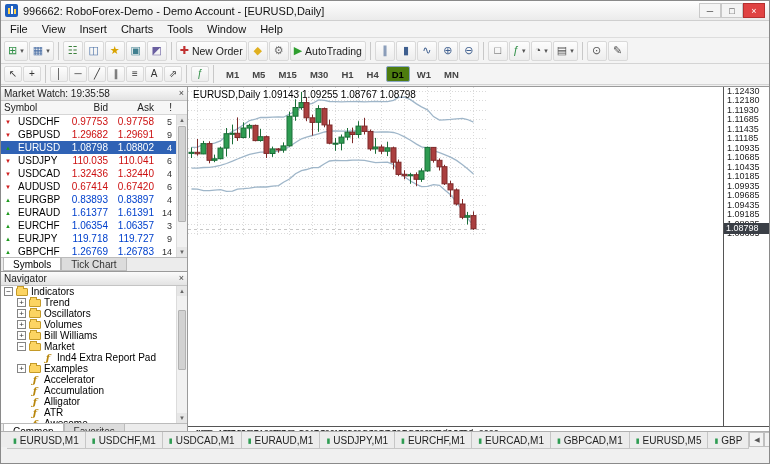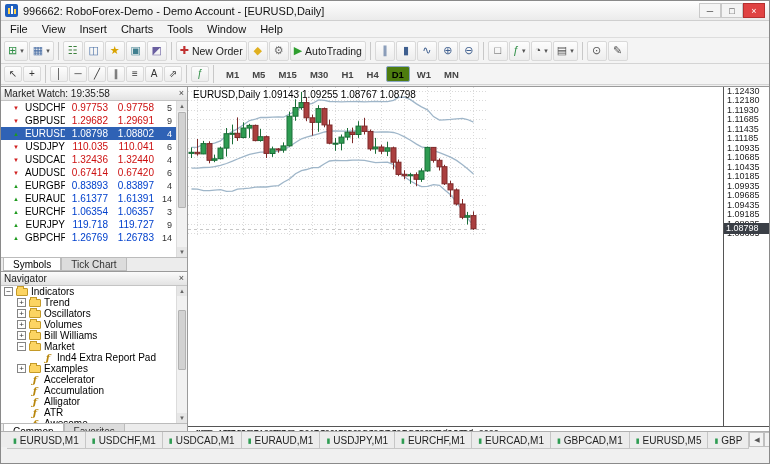--- a/index.html
+++ b/index.html
@@ -51,21 +51,21 @@
   .pclose { margin-left:auto; border:none; background:none; font-size:9px; color:#444; line-height:1;
             font-family:inherit; }
 
   
   .mwhead { flex:0 0 14px; display:grid; grid-template-columns:64px 46px 46px 18px; align-items:center;
             background:#f6f6f6; border-bottom:1px solid #d6d6d6; font-size:10px; color:#222; padding-right:11px; }
   .mwhead span { padding:0 3px; } .mwhead .hr { text-align:right; }
   .mwbody { position:relative; flex:1; overflow:hidden; }
   .mwrows { position:absolute; left:0; top:0; right:11px; }
   .mwrow { display:grid; grid-template-columns:64px 46px 46px 18px; height:13px; align-items:center; font-size:10px; }
-  .c-sym { display:flex; align-items:center; gap:6px; padding-left:12px; overflow:hidden; }
+  .c-sym { display:flex; align-items:center; gap:6px; padding-left:4px; overflow:hidden; }
   .dirico { font-size:6px; width:7px; line-height:1; }
   .dirico.up { color:#1e9a1e; } .dirico.down { color:#d02020; }
   .symname { color:#000; }
   .c-num { text-align:right; padding-right:3px; }
   .c-num.up { color:#0040cc; } .c-num.down { color:#cc1010; }
   .c-spr { text-align:right; padding-right:3px; font-size:9px; color:#333; }
   .mwrow.sel { background:#2f62b5; }
   .mwrow.sel .symname, .mwrow.sel .c-num, .mwrow.sel .c-spr { color:#fff; }
 
   
@@ -277,20 +277,26 @@
     </span>
 </div>
 
 <div id="main">
 
   <div class="panel" id="market-watch">
     <div class="ptitle">
       <span>Market Watch: 19:35:58</span>
       <button class="pclose">×</button>
     </div>
+    <div class="mwhead" id="mw-head">
+        <span>Symbol</span>
+        <span class="hr">Bid</span>
+        <span class="hr">Ask</span>
+        <span class="hr">!</span>
+      </div>
     <div class="mwbody">
       <div class="mwrows" id="mw-rows">
           <div class="mwrow">
             <span class="c-sym">
               <span class="dirico down">▼</span>
               <span class="symname">USDCHF</span>
             </span>
             <span class="c-num down">0.97753</span>
             <span class="c-num down">0.97758</span>
             <span class="c-spr">5</span>

